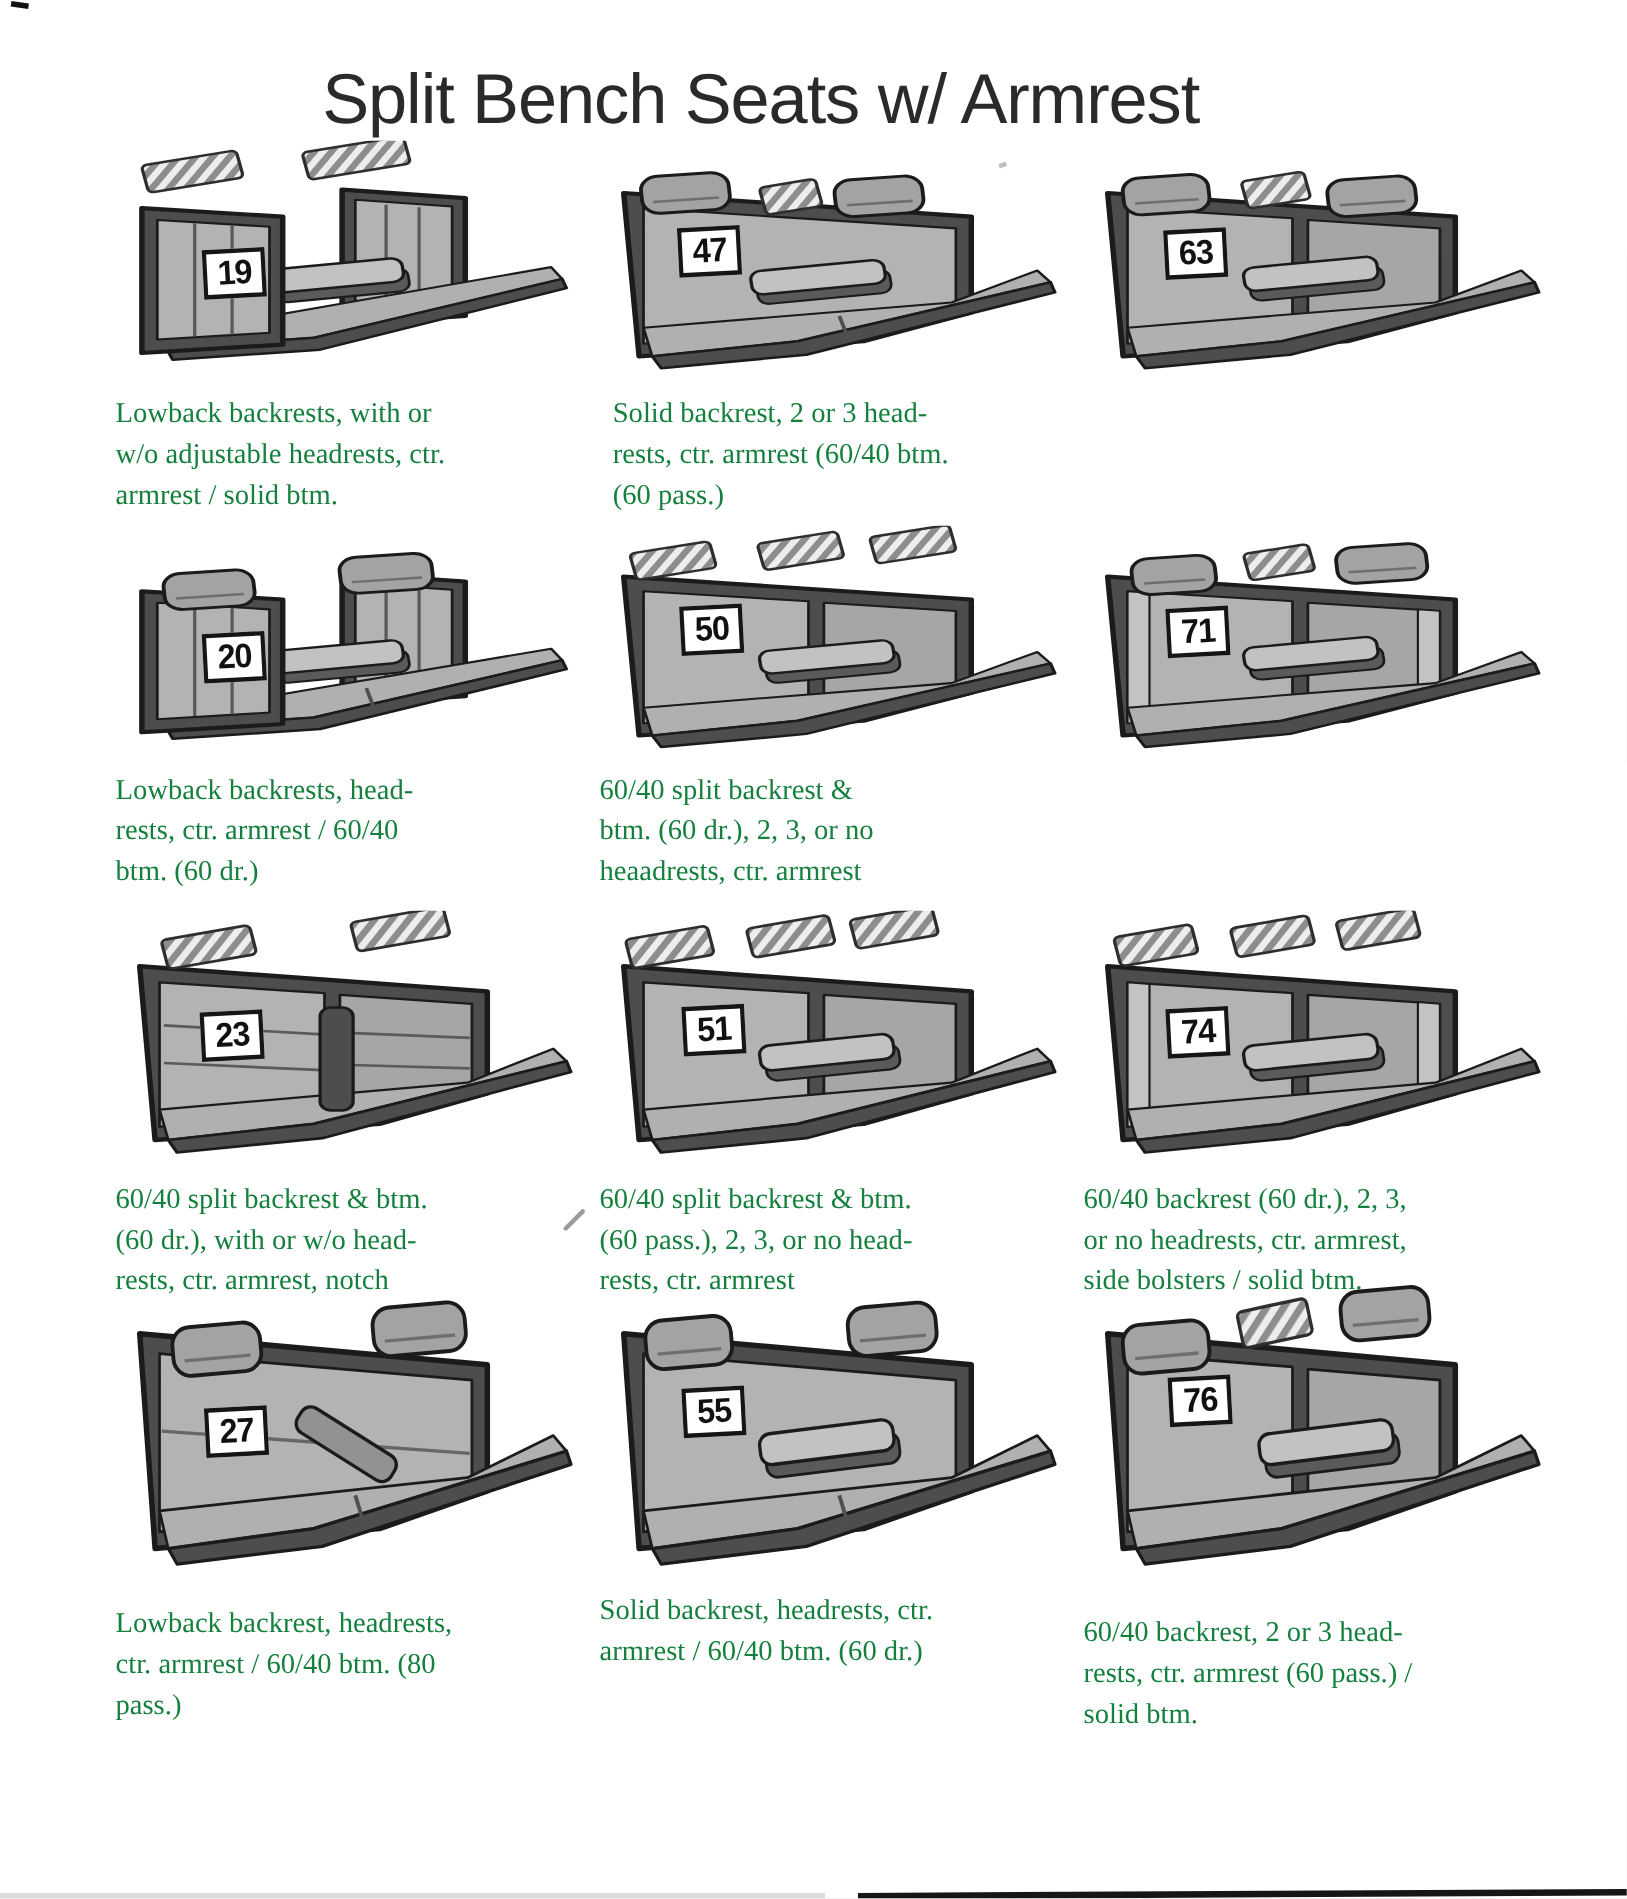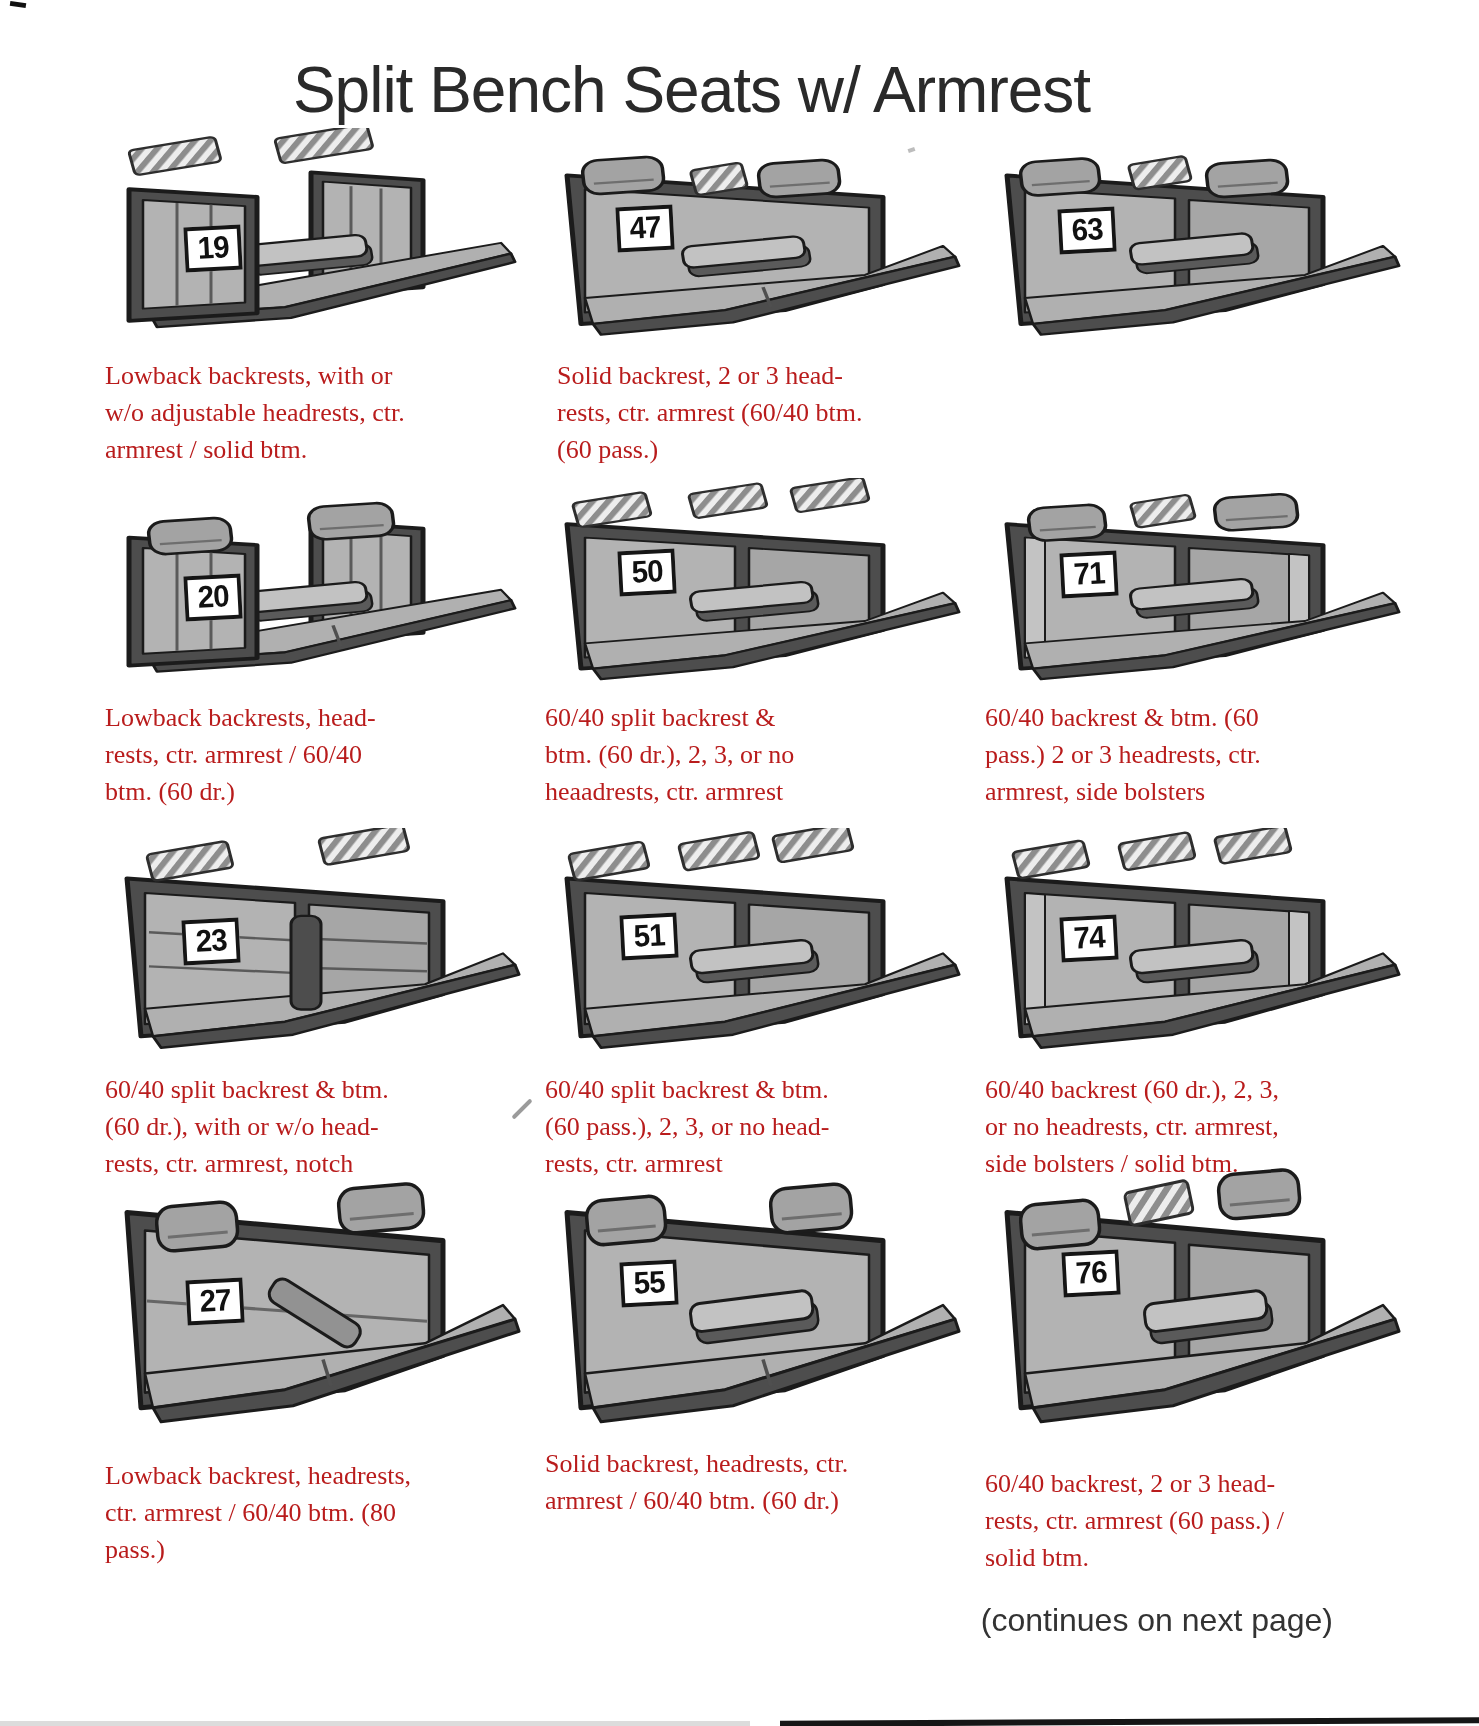--- a/index.html
+++ b/index.html
@@ -43,21 +43,21 @@
     color:#111;
     transform:rotate(-3deg) scaleX(.95);
     line-height:1.1;
   }
   .caption{
     width:420px;
     white-space:pre-line;
     font-family:"Liberation Serif",serif;
     font-size:26px;
     line-height:1.42;
-    color:#b91c1c;
+    color:#15803d;
   }
   .footer{
     position:absolute;
     top:1602px;
     right:146px;
     font-family:"Liberation Sans",sans-serif;
     font-weight:300;
     font-size:32px;
     color:#333333;
   }
@@ -275,23 +275,20 @@
             <g transform="rotate(-12 178 45)">
               <rect x="148" y="28" width="60" height="33" rx="5" fill="url(#hatch)" stroke="#2e2e2e" stroke-width="3"></rect>
             </g>
             <g transform="rotate(-5 271 45)">
               <rect x="230" y="24" width="82" height="44" rx="16" fill="#a3a3a3" stroke="#1b1b1b" stroke-width="3.5"></rect>
               <line x1="240" y1="54" x2="302" y2="54" stroke="#6e6e6e" stroke-width="3"></line>
             </g>
           </svg>
       <div class="badge" style="left: 74px; top: 74px;">71</div>
     </div>
-    <div class="caption" style="margin-top: 6px;">60/40 backrest &amp; btm. (60
-pass.) 2 or 3 headrests, ctr.
-armrest, side bolsters</div>
   </div>
       <div class="cell" style="left: 105px; top: 828px;">
     <div class="illo" style="height: 236px;">
           <svg width="420" height="236" viewBox="0 0 420 290" preserveAspectRatio="none">
             <polygon points="22,62 338,90 338,204 240,238 36,256" fill="#4d4d4d" stroke="#1b1b1b" stroke-width="5" stroke-linejoin="round"></polygon>
             <polygon points="40,80 190,92 190,226 40,241" fill="#b3b3b3" stroke="#1b1b1b" stroke-width="2.5" stroke-linejoin="round"></polygon>
             <polygon points="204,94 324,104 324,196 204,220" fill="#a6a6a6" stroke="#1b1b1b" stroke-width="2.5" stroke-linejoin="round"></polygon>
             <line x1="44" y1="128" x2="188" y2="138" stroke="#5a5a5a" stroke-width="3"></line>
             <line x1="44" y1="170" x2="188" y2="178" stroke="#5a5a5a" stroke-width="3"></line>
             <line x1="206" y1="136" x2="322" y2="142" stroke="#5a5a5a" stroke-width="3"></line>
@@ -448,17 +445,16 @@
             </g>
           </svg>
       <div class="badge" style="left: 76px; top: 101px;">76</div>
     </div>
     <div class="caption" style="margin-top: 24px;">60/40 backrest, 2 or 3 head-
 rests, ctr. armrest (60 pass.) /
 solid btm.</div>
   </div>
     </div>
 
-  <div class="footer">(continues on next page)</div>
 
   <div class="bar-light"></div>
   <div class="bar-dark"></div>
 </div>
 
 </body></html>

